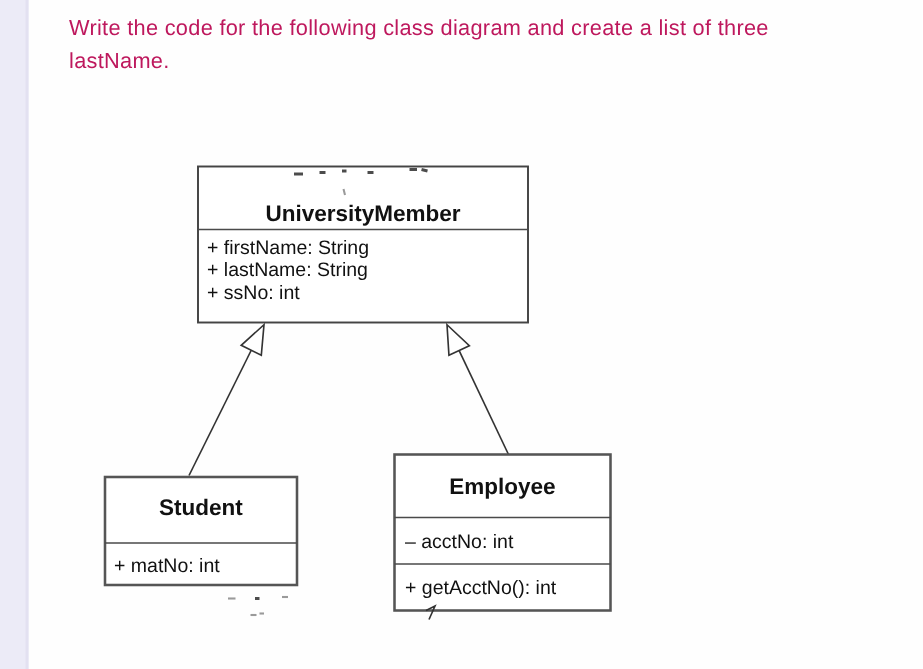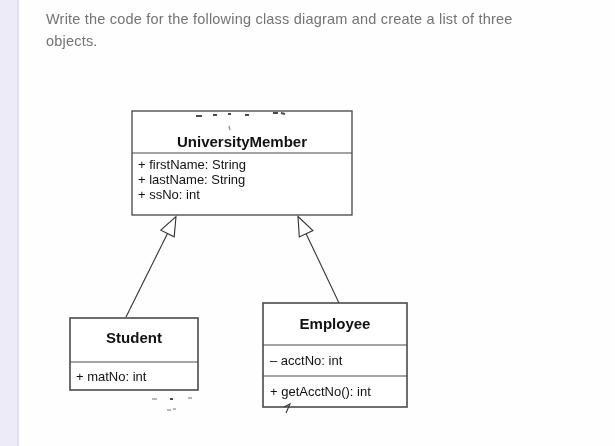--- a/index.html
+++ b/index.html
@@ -15,21 +15,21 @@
     position: absolute;
     left: 0; top: 0;
     width: 17px; height: 446px;
     background: #ecebf7;
     border-right: 2px solid #e3e1f1;
   }
   .instructions {
     position: absolute;
     left: 46px; top: 8px;
     width: 552px;
-    color: #737373;
+    color: #be185d;
     font-size: 14.5px;
     line-height: 22px;
     letter-spacing: 0.2px;
   }
   .diagram-svg {
     position: absolute;
     left: 0; top: 0;
     width: 615px; height: 446px;
   }
   .uml-box { fill: #ffffff; }
@@ -55,21 +55,21 @@
 </style>
 </head>
 <body>
 
 <div class="screen">
 
   <div class="side-strip"></div>
 
   <div class="instructions">
     <div>Write the code for the following class diagram and create a list of three</div>
-    <div>objects.</div>
+    <div>lastName.</div>
   </div>
 
   <svg class="diagram-svg" viewBox="0 0 615 446">
 
     <g>
       <rect class="uml-box parent" x="132" y="111" width="220" height="104"></rect>
       <line class="uml-sep" x1="132" y1="153" x2="352" y2="153"></line>
       <text class="uml-title" x="242" y="147">UniversityMember</text>
       <text class="uml-member" x="138" y="169">+ firstName: String</text>
       <text class="uml-member" x="138" y="184">+ lastName: String</text>

